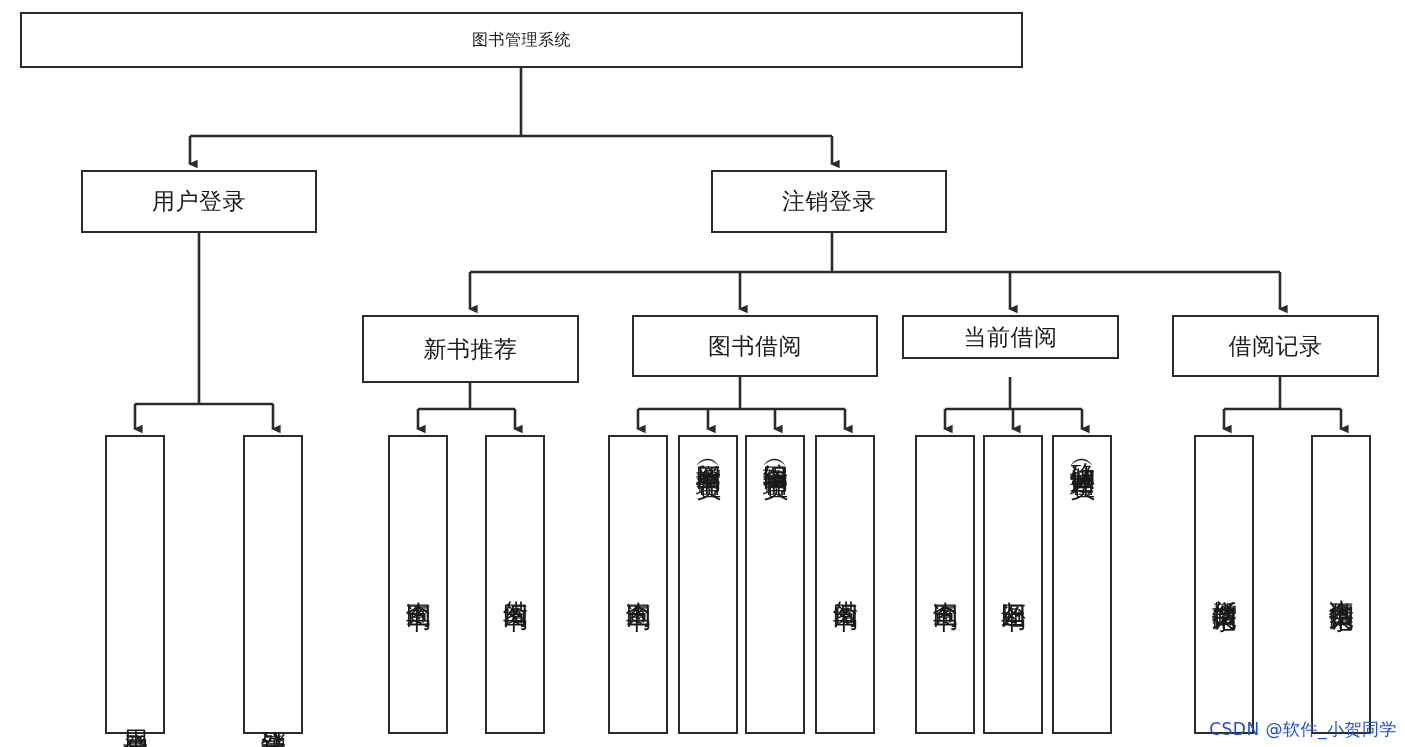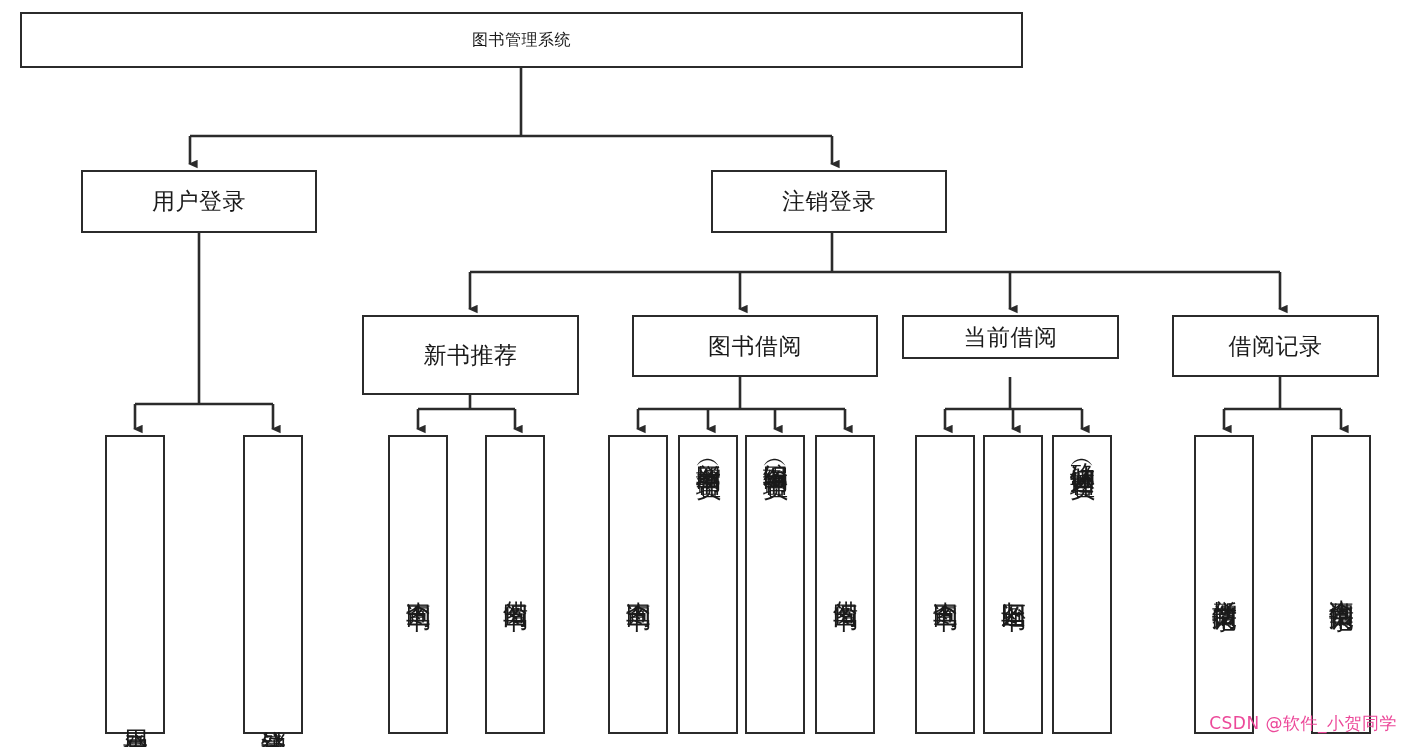--- a/index.html
+++ b/index.html
@@ -63,23 +63,23 @@
     align-items: flex-end;
     padding-bottom: 14px;
   }
   .node.vert.topal {
     align-items: flex-start;
     padding-top: 6px;
   }
   .watermark {
     position: absolute;
     right: 8px;
-    bottom: 12px;
+    bottom: 6px;
     font-size: 17px;
-    color: #ec4899;
+    color: #1d4ed8;
     letter-spacing: 0.5px;
     white-space: nowrap;
   }
 </style>
 </head>
 <body>
 
 <div id="canvas">
 
   <svg class="edges" viewBox="0 0 1405 747">
@@ -136,21 +136,21 @@
     <span class="lbl">图书管理系统</span>
   </div>
 
   <div class="node horiz" style="left:81px;top:170px;width:236px;height:63px;">
     <span class="lbl">用户登录</span>
   </div>
   <div class="node horiz" style="left:711px;top:170px;width:236px;height:63px;">
     <span class="lbl">注销登录</span>
   </div>
 
-  <div class="node horiz" style="left:362px;top:315px;width:217px;height:80px;">
+  <div class="node horiz" style="left:362px;top:315px;width:217px;height:68px;">
     <span class="lbl">新书推荐</span>
   </div>
   <div class="node horiz" style="left:632px;top:315px;width:246px;height:62px;">
     <span class="lbl">图书借阅</span>
   </div>
   <div class="node horiz" style="left:902px;top:315px;width:217px;height:44px;">
     <span class="lbl">当前借阅</span>
   </div>
   <div class="node horiz" style="left:1172px;top:315px;width:207px;height:62px;">
     <span class="lbl">借阅记录</span>

